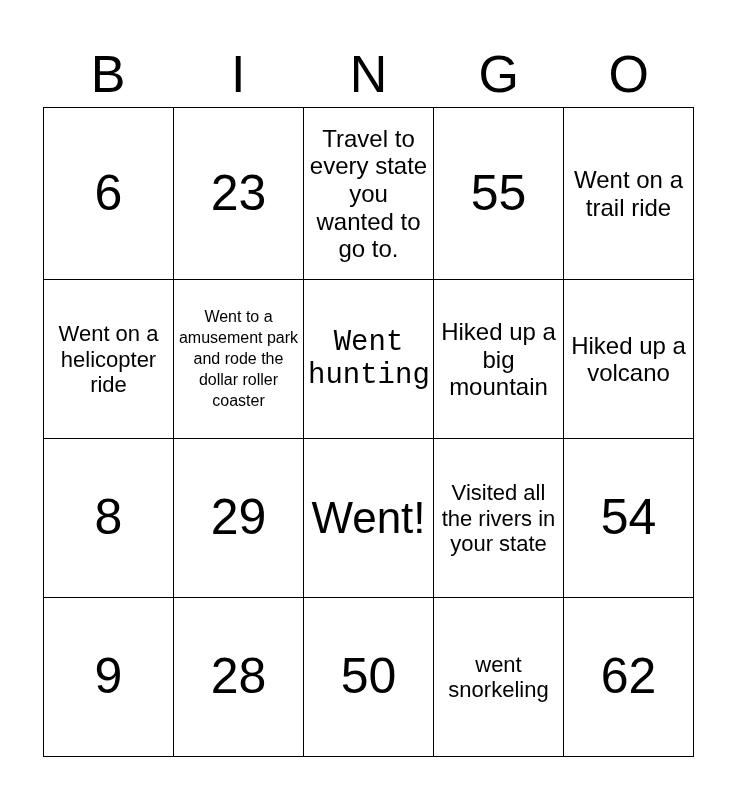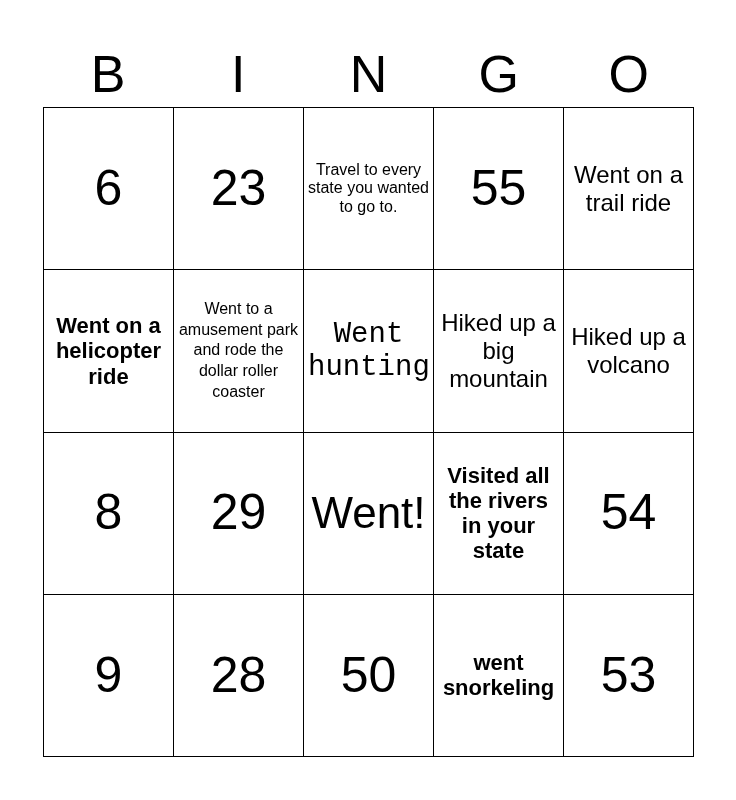--- a/index.html
+++ b/index.html
@@ -2,26 +2,26 @@
 <html><head>
 <meta charset="utf-8">
 <style>
   html, body { margin:0; padding:0; background:#ffffff; }
   body { width:736px; height:800px; position:relative; font-family:"Liberation Sans", sans-serif; color:#000; }
   .header { position:absolute; top:44px; left:43px; width:651px; height:64px; display:flex; }
   .letter { width:130.2px; text-align:center; font-size:52px; line-height:60px; }
   .grid { position:absolute; top:107px; left:43px; width:651px; height:650px; border-collapse:collapse; table-layout:fixed; }
   .grid td { border:1.5px solid #000; width:130px; height:128px; text-align:center; vertical-align:middle; padding:0 4px; box-sizing:border-box; line-height:1.15; }
   .num { font-size:50px; }
-  .t1 { font-size:16px; }
+  .t1 { font-size:24px; }
   .t2 { font-size:16px; line-height:1.3 !important; }
   .t3 { font-size:24px; }
   .t4 { font-size:29px;font-family:Liberation Mono, monospace; }
   .t5 { font-size:24px; }
-  .t6 { font-size:22px;font-weight:bold; }
+  .t6 { font-size:22px; }
   .t7 { font-size:19px; }
   .free { font-size:44px; }
 </style>
 </head>
 <body>
 
 <div class="header">
   <div class="letter">B</div>
   <div class="letter">I</div>
   <div class="letter">N</div>
@@ -50,16 +50,16 @@
     <td class="num">29</td>
     <td class="free">Went!</td>
     <td class="t6">Visited all the rivers in your state</td>
     <td class="num">54</td>
   </tr>
   <tr>
     <td class="num">9</td>
     <td class="num">28</td>
     <td class="num">50</td>
     <td class="t6">went snorkeling</td>
-    <td class="num">53</td>
+    <td class="num">62</td>
   </tr>
 </tbody>
   </table>
 
 </body></html>

